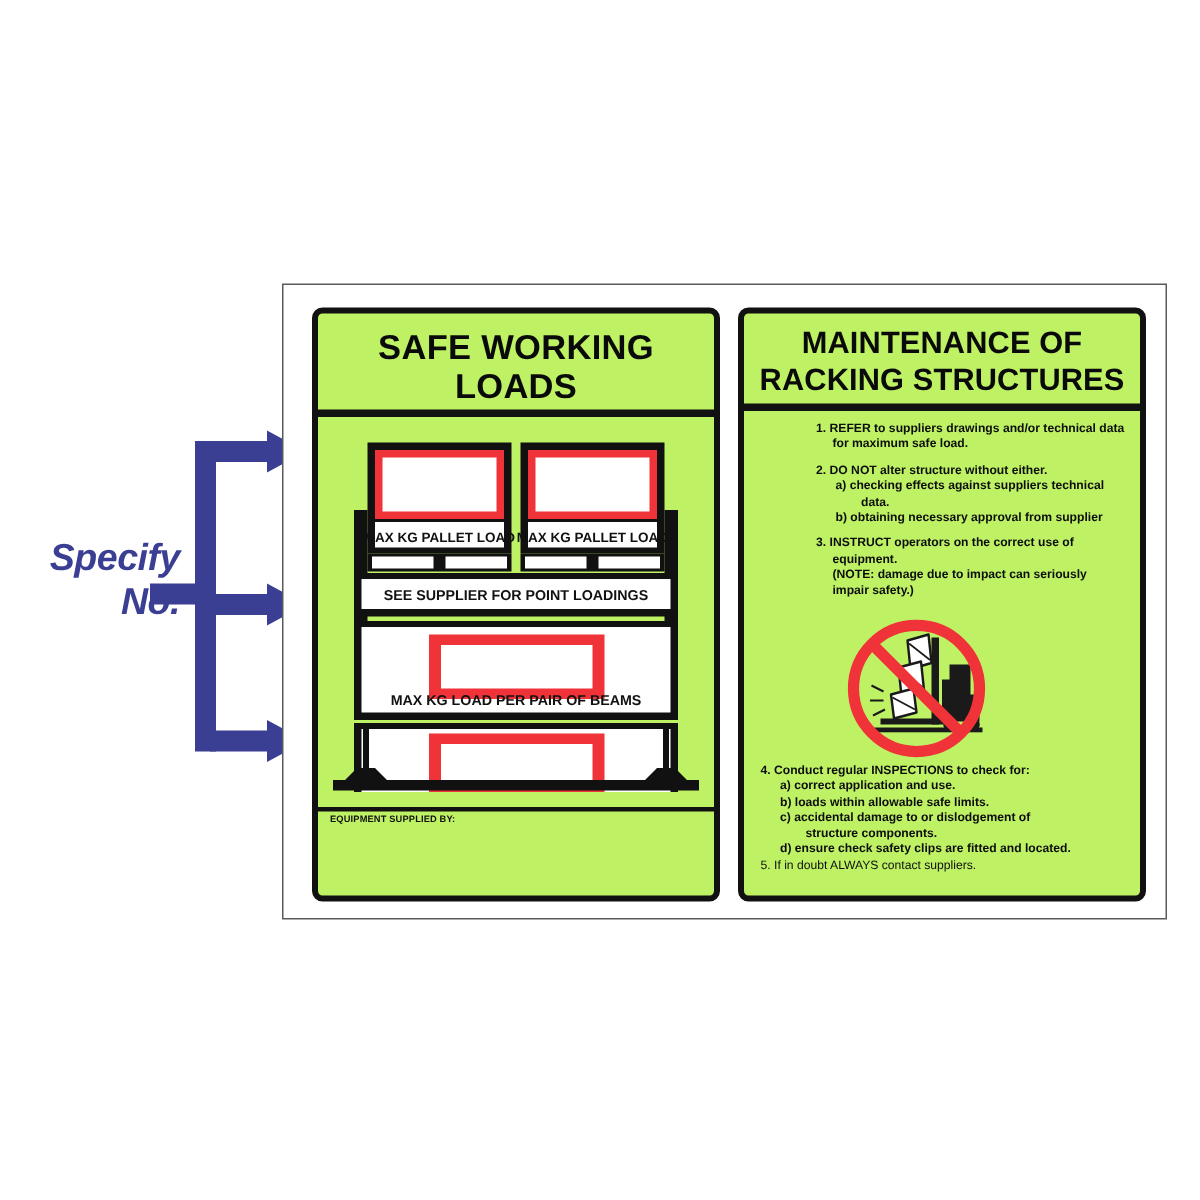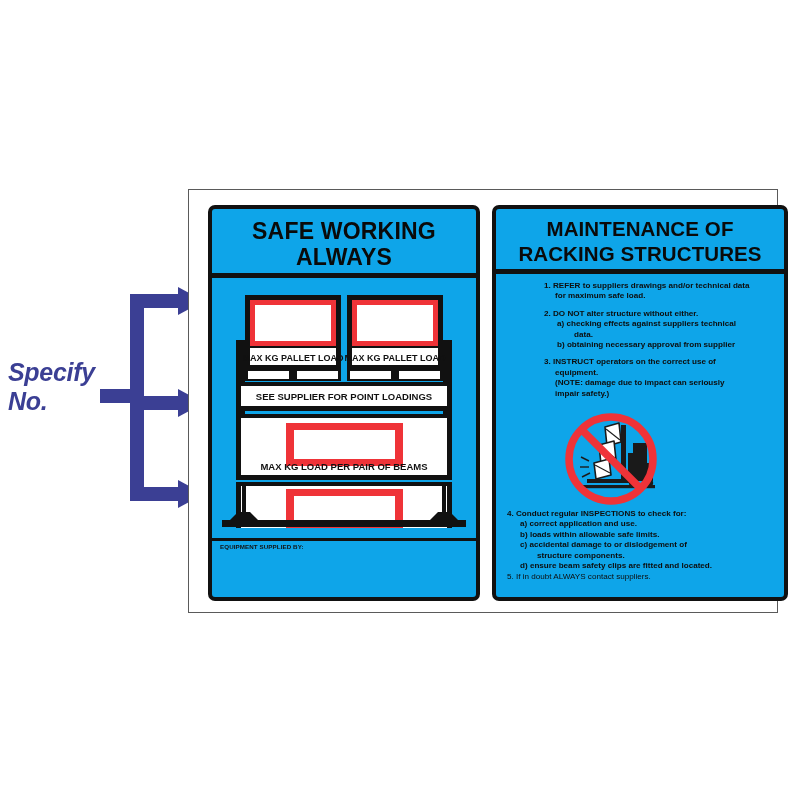--- a/index.html
+++ b/index.html
@@ -20,21 +20,21 @@
   #annotation {
     position: absolute;
     left: 0; top: 0;
     width: 220px; height: 800px;
   }
   #specify-label {
     position: absolute;
     left: 8px;
     top: 358px;
     width: 112px;
-    text-align: left;
+    text-align: right;
     font-style: italic;
     font-weight: bold;
     font-size: 25px;
     line-height: 29px;
     color: #3b3f94;
     letter-spacing: -0.3px;
   }
   #arrow-bracket {
     position: absolute;
     left: 100px;
@@ -51,27 +51,27 @@
     width: 590px;
     height: 424px;
     border: 1px solid #5a5a5a;
     background: #ffffff;
     box-sizing: border-box;
   }
 
   
   .panel {
     position: absolute;
-    background: #0ea5e9;
+    background: #bef264;
     border: 4px solid #111111;
     border-radius: 7px;
     box-sizing: border-box;
   }
   #panel-left  { left: 19px;  top: 15px; width: 272px; height: 396px; }
-  #panel-right { left: 303px; top: 15px; width: 296px; height: 396px; }
+  #panel-right { left: 303px; top: 15px; width: 272px; height: 396px; }
 
   .panel-title {
     position: absolute;
     left: 0; right: 0; top: 0;
     text-align: center;
     font-weight: bold;
     color: #0a0a0a;
     box-sizing: border-box;
   }
   #title-left {
@@ -184,21 +184,21 @@
     <polygon points="78,195 104,209 78,223" fill="#3b3f94"></polygon>
   </svg>
 </div>
 
 <div id="sign-frame">
 
   <div class="panel" id="panel-left">
 
     <div class="panel-title" id="title-left">
       <div>SAFE WORKING</div>
-      <div>ALWAYS</div>
+      <div>LOADS</div>
     </div>
 
     <div id="rack-area">
       <svg id="rack-svg" width="264" height="250" viewBox="0 0 264 250">
 
         <rect x="24" y="62" width="9" height="140" fill="#111111"></rect>
         <rect x="231" y="62" width="9" height="140" fill="#111111"></rect>
 
         <rect x="33" y="17" width="96" height="74" fill="#111111"></rect>
 
@@ -323,21 +323,21 @@
 
     <div id="block-4" style="font-size:8.1px;font-weight:bold;line-height:10.4px;color:#0d0d0d;">
       <span class="instr-main">
         <span>4.</span>
         <span>Conduct regular INSPECTIONS to check for:</span>
       </span>
       <span class="instr-sub">a) correct application and use.</span>
       <span class="instr-sub">b) loads within allowable safe limits.</span>
       <span class="instr-sub">c) accidental damage to or dislodgement of</span>
       <span class="instr-sub-cont">structure components.</span>
-      <span class="instr-sub">d) ensure beam safety clips are fitted and located.</span>
+      <span class="instr-sub">d) ensure check safety clips are fitted and located.</span>
     </div>
 
     <div id="block-5" style="font-size:8.1px;font-weight:normal;line-height:10.4px;color:#0d0d0d;">
       <span class="instr-main">
         <span>5.</span>
         <span>If in doubt ALWAYS contact suppliers.</span>
       </span>
     </div>
 
   </div>

